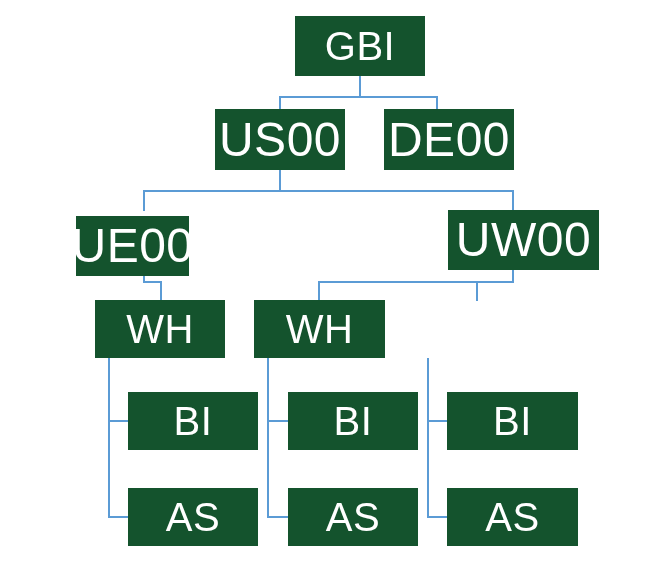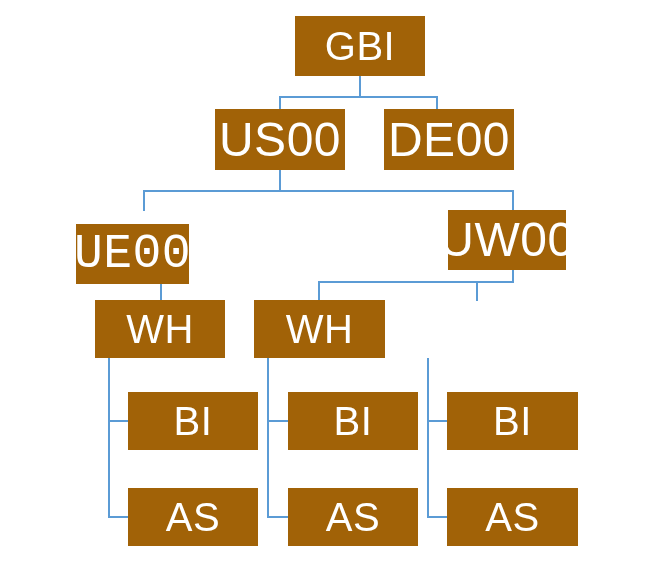--- a/index.html
+++ b/index.html
@@ -10,21 +10,21 @@
   #canvas {
     position: relative;
     width: 670px;
     height: 572px;
     background: #ffffff;
     overflow: hidden;
     font-family: "Liberation Sans", sans-serif;
   }
   .node {
     position: absolute;
-    background: #a16207;
+    background: #14532d;
     color: #ffffff;
     display: flex;
     align-items: center;
     justify-content: center;
     font-weight: 400;
     letter-spacing: 0.5px;
     line-height: 1;
     box-sizing: border-box;
     z-index: 3;
     user-select: none;
@@ -73,22 +73,22 @@
 
   <div class="conn conn-v" style="left:427px; top:358px; height:160px;"></div>
   <div class="conn conn-h" style="left:427px; top:420px; width:21px;"></div>
   <div class="conn conn-h" style="left:427px; top:516px; width:21px;"></div>
 
   <div class="node node-lg" style="left:295px; top:16px; width:130px; height:60px;">GBI</div>
 
   <div class="node node-md" style="left:215px; top:109px; width:130px; height:61px;">US00</div>
   <div class="node node-md" style="left:384px; top:109px; width:130px; height:61px;">DE00</div>
 
-  <div class="node node-md" style="left:76px; top:224px; width:113px; height:60px;font-family:Liberation Mono, monospace;">UE00</div>
-  <div class="node node-md" style="left:448px; top:210px; width:118px; height:60px;">UW00</div>
+  <div class="node node-md" style="left:76px; top:216px; width:113px; height:60px;">UE00</div>
+  <div class="node node-md" style="left:448px; top:210px; width:151px; height:60px;">UW00</div>
 
   <div class="node node-lg" style="left:95px; top:300px; width:130px; height:58px;">WH</div>
   <div class="node node-lg" style="left:254px; top:300px; width:131px; height:58px;">WH</div>
 
   <div class="node node-lg" style="left:128px; top:392px; width:130px; height:58px;">BI</div>
   <div class="node node-lg" style="left:288px; top:392px; width:130px; height:58px;">BI</div>
   <div class="node node-lg" style="left:447px; top:392px; width:131px; height:58px;">BI</div>
 
   <div class="node node-lg" style="left:128px; top:488px; width:130px; height:58px;">AS</div>
   <div class="node node-lg" style="left:288px; top:488px; width:130px; height:58px;">AS</div>

